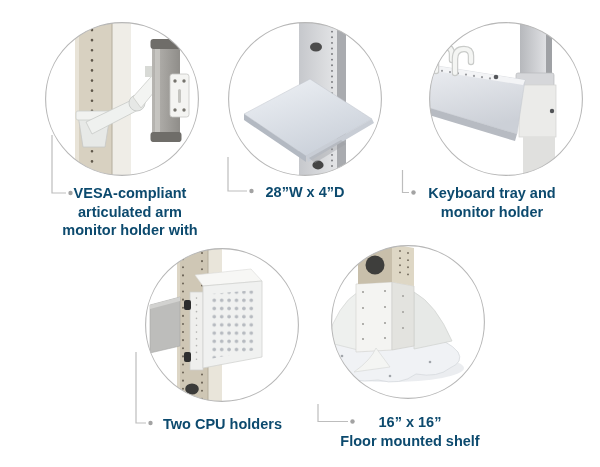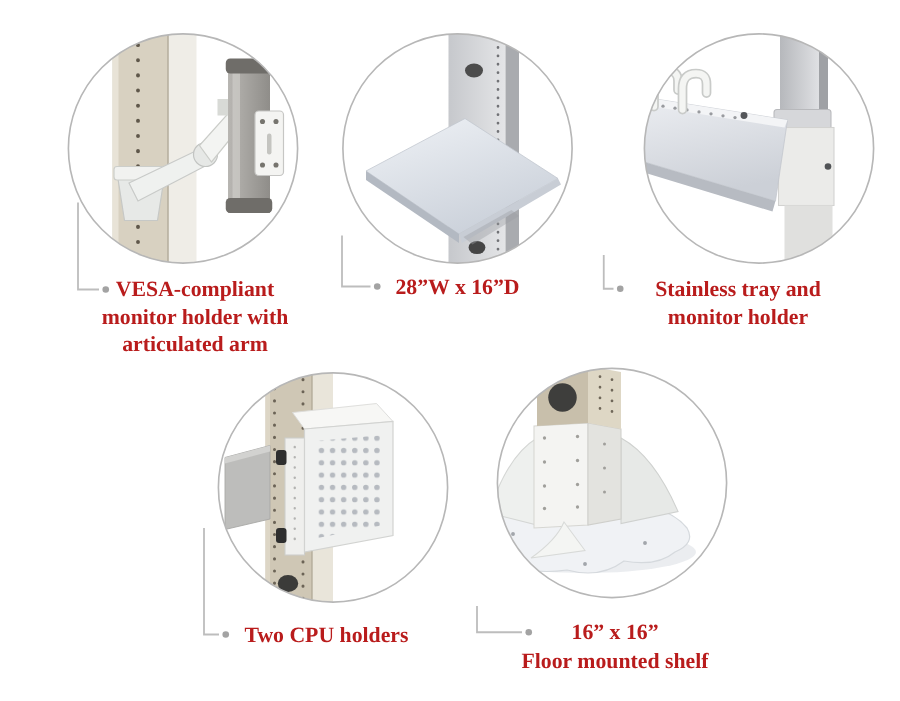--- a/index.html
+++ b/index.html
@@ -3,22 +3,22 @@
 <meta charset="utf-8">
 <style>
   html,body{margin:0;padding:0;background:#ffffff;}
   .stage{
     position:relative;width:600px;height:467px;background:#ffffff;
     overflow:hidden;font-family:"Liberation Sans",sans-serif;
   }
   .circ{position:absolute;}
   .overlay{position:absolute;left:0;top:0;pointer-events:none;}
   .label{
-    position:absolute;color:#b91c1c;font-weight:600;font-size:14.5px;
-    line-height:18.5px;text-align:center;white-space:nowrap;font-family:Liberation Serif, serif;
+    position:absolute;color:#0c4a6e;font-weight:600;font-size:14.5px;
+    line-height:18.5px;text-align:center;white-space:nowrap;
   }
   .label.single{text-align:right;}
 </style>
 </head>
 <body>
 
 <div class="stage">
 
   <svg class="circ" style="left:44px;top:21px" width="156" height="156" viewBox="0 0 156 156">
     <defs>
@@ -215,30 +215,30 @@
       <circle cx="70.5" cy="193" r="2.2"></circle>
       <circle cx="251.5" cy="191" r="2.2"></circle>
       <circle cx="413.5" cy="192.5" r="2.2"></circle>
       <circle cx="150.5" cy="423" r="2.2"></circle>
       <circle cx="352.5" cy="421.5" r="2.2"></circle>
     </g>
   </svg>
 
   <div class="label" style="left:45px;top:184px;width:170px">
     <div>VESA-compliant</div>
+    <div>articulated arm</div>
     <div>monitor holder with</div>
-    <div>articulated arm</div>
   </div>
 
   <div class="label" style="left:220px;top:183px;width:170px">
-    <div>28”W x 16”D</div>
+    <div>28”W x 4”D</div>
   </div>
 
   <div class="label" style="left:406px;top:184px;width:172px">
-    <div>Stainless tray and</div>
+    <div>Keyboard tray and</div>
     <div>monitor holder</div>
   </div>
 
   <div class="label single" style="left:163px;top:415px">
     <div>Two CPU holders</div>
   </div>
 
   <div class="label" style="left:324px;top:413px;width:172px">
     <div>16” x 16”</div>
     <div>Floor mounted shelf</div>

